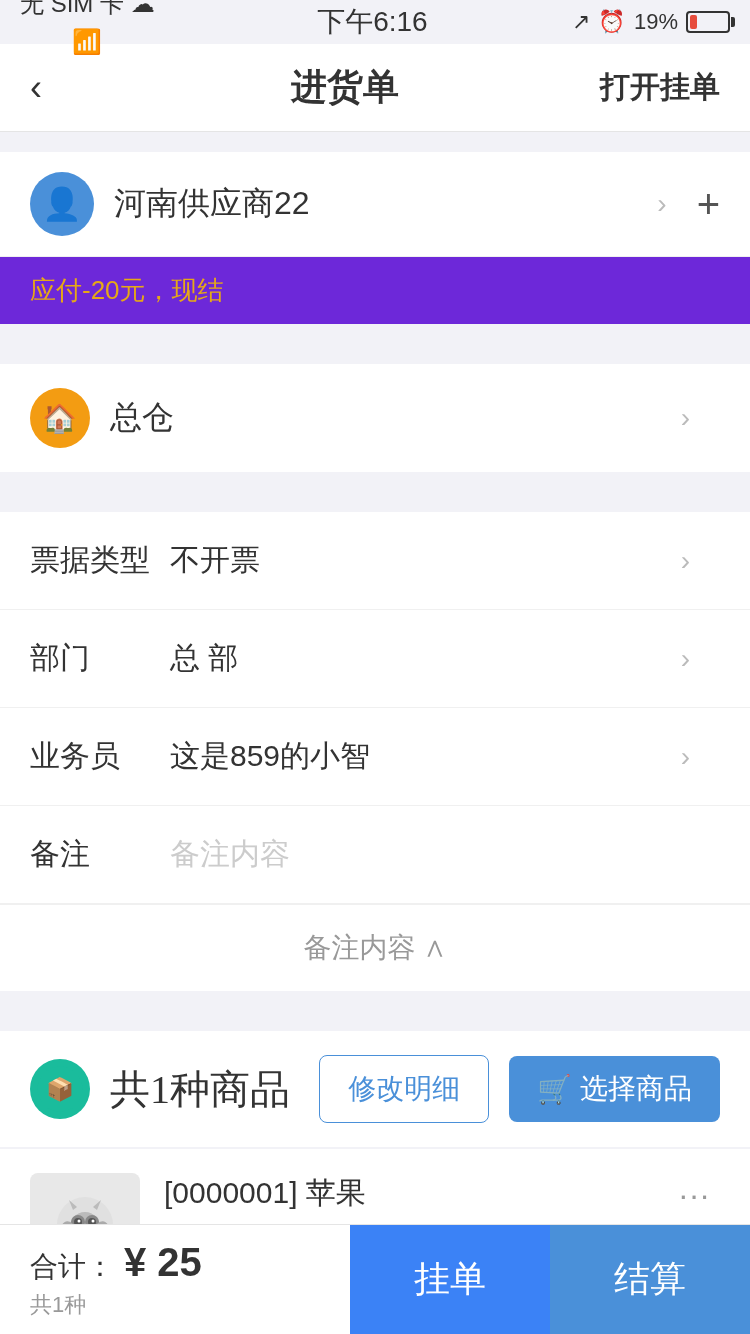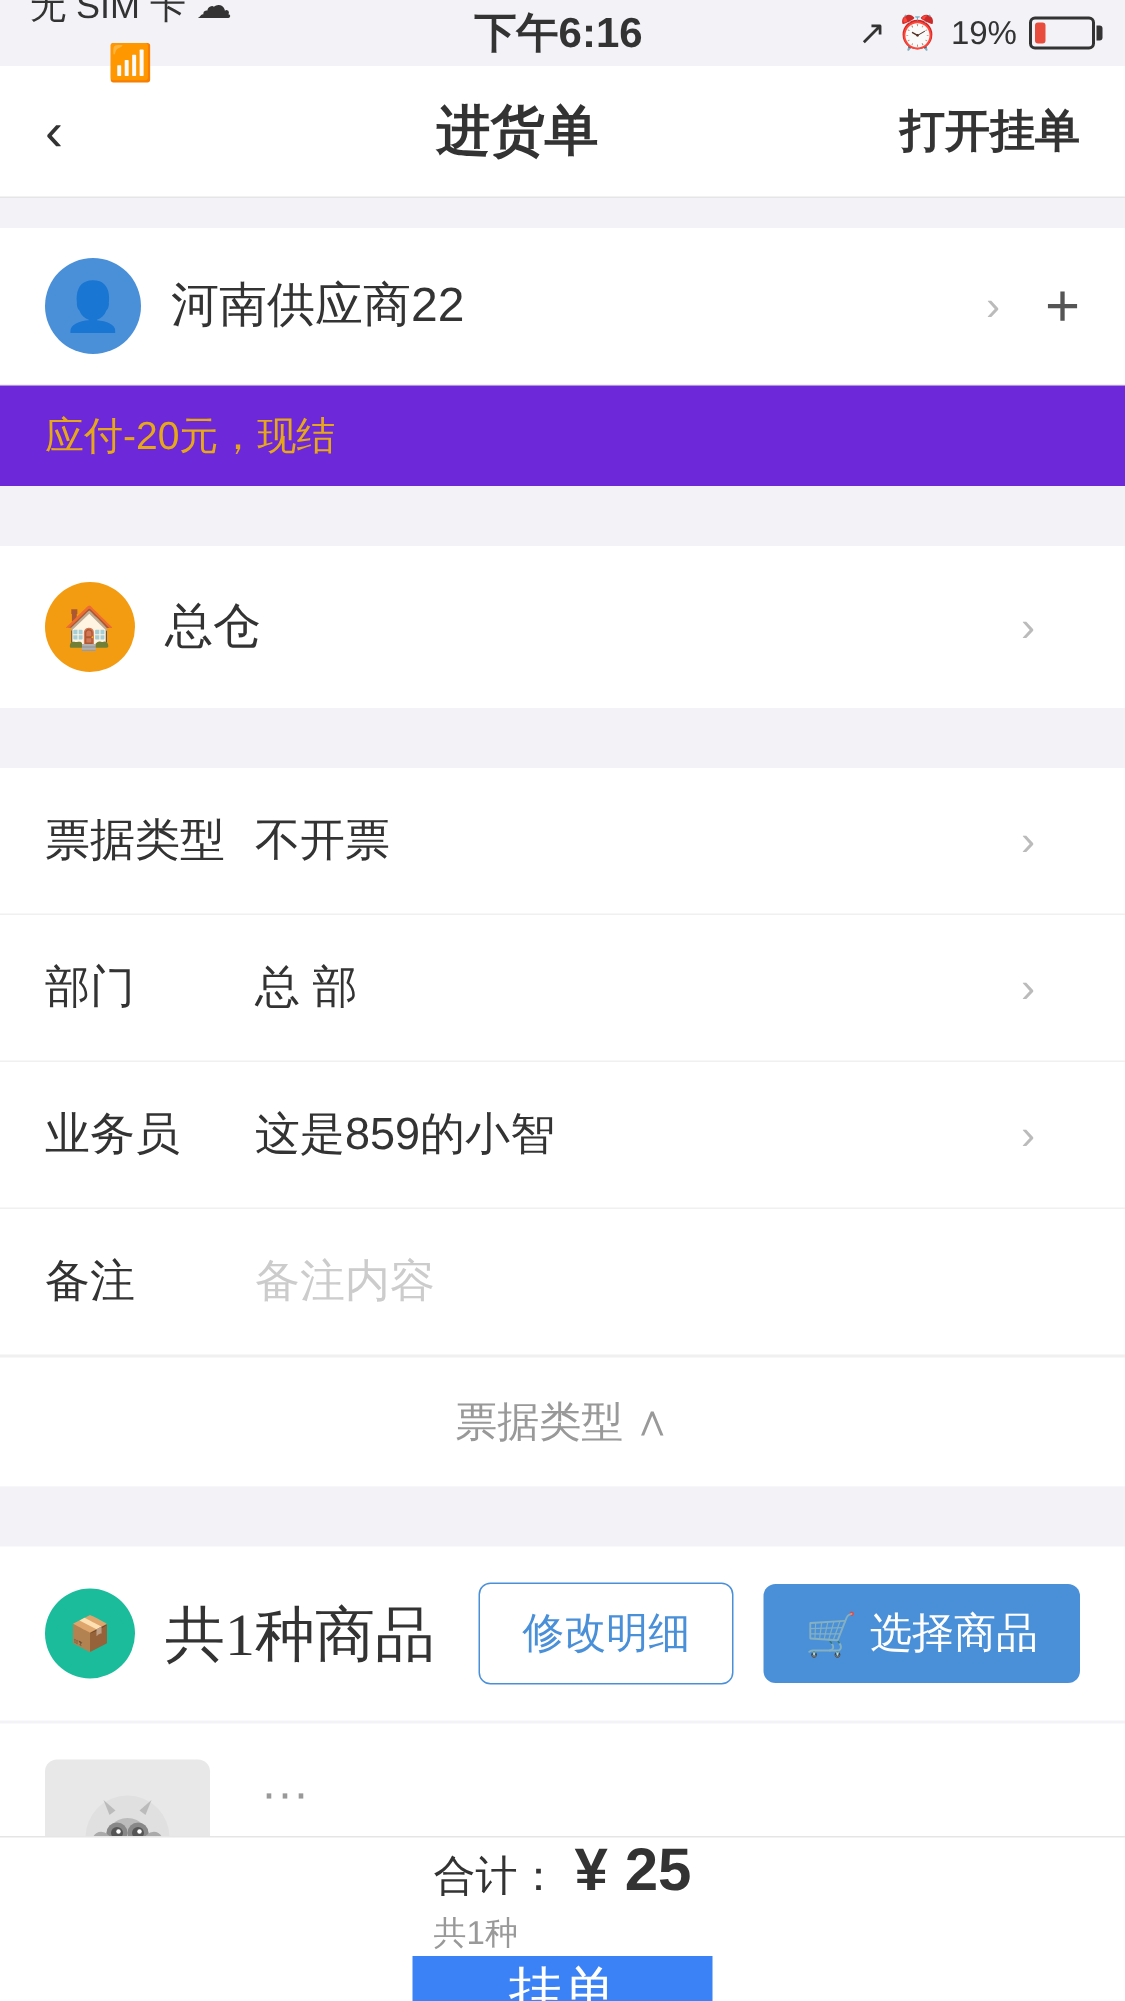--- a/index.html
+++ b/index.html
@@ -19,21 +19,21 @@
       height: 44px;
       background: #f2f2f7;
       display: flex;
       align-items: center;
       justify-content: space-between;
       padding: 0 20px;
       font-size: 24px;
       font-weight: 500;
     }
     .status-left { display: flex; align-items: center; gap: 8px; flex-direction: column; }
-    .status-center { font-size: 28px; font-weight: 700; margin-left: 18px; }
+    .status-center { font-size: 28px; font-weight: 400; margin-left: 18px; }
     .status-right { display: flex; align-items: center; gap: 8px; font-size: 22px; }
     .battery-icon {
       width: 44px; height: 22px; border: 2px solid #333; border-radius: 4px;
       position: relative; display: inline-flex; align-items: center; padding: 2px;
     }
     .battery-icon::after {
       content: ''; position: absolute; right: -7px; top: 50%; transform: translateY(-50%);
       width: 4px; height: 10px; background: #333; border-radius: 0 2px 2px 0;
     }
     .battery-fill { width: 20%; height: 100%; background: #e74c3c; border-radius: 2px; }
@@ -215,21 +215,20 @@
     
     .bottom-bar {
       position: fixed;
       bottom: 0;
       width: 750px;
       height: 110px;
       display: flex;
       align-items: center;
       background: #fff;
       border-top: 1px solid #e5e5e5;
-      flex-direction: column;
     }
     .total-section {
       flex: 1;
       padding: 0 30px;
     }
     .total-label { font-size: 28px; color: #333; display: flex; align-items: baseline; gap: 10px; }
     .total-amount { font-size: 40px; font-weight: 600; }
     .total-sub { font-size: 22px; color: #999; margin-top: 4px; }
     .btn-hang {
       width: 200px; height: 110px;
@@ -323,21 +322,21 @@
     <span class="form-label">业务员</span>
     <span class="form-value">这是859的小智</span>
     <span class="chevron">›</span>
   </div>
 
   <div class="form-row">
     <span class="form-label">备注</span>
     <span class="form-value placeholder">备注内容</span>
   </div>
 
-  <div class="collapse-row">票据类型 ∧</div>
+  <div class="collapse-row">备注内容 ∧</div>
 </div>
 
 <div class="section-divider"></div>
 
 <div class="product-header">
   <div class="product-icon">
     <svg class="owl-svg" viewBox="0 0 40 40" fill="white">
       <circle cx="20" cy="20" r="18" fill="#1abc9c"></circle>
       <text x="20" y="26" text-anchor="middle" font-size="18" fill="white">📦</text>
     </svg>
@@ -375,20 +374,33 @@
 
         <line x1="25" y1="52" x2="22" y2="56" stroke="#999" stroke-width="2"></line>
         <line x1="25" y1="52" x2="25" y2="57" stroke="#999" stroke-width="2"></line>
         <line x1="25" y1="52" x2="28" y2="56" stroke="#999" stroke-width="2"></line>
         <line x1="35" y1="52" x2="32" y2="56" stroke="#999" stroke-width="2"></line>
         <line x1="35" y1="52" x2="35" y2="57" stroke="#999" stroke-width="2"></line>
         <line x1="35" y1="52" x2="38" y2="56" stroke="#999" stroke-width="2"></line>
       </svg>
     </div>
   </div>
+  <div class="product-info">
+    <div class="product-name">
+      <span>[0000001]</span>
+      <span>苹果</span>
+    </div>
+    <div class="product-price">
+      <span>¥5</span>
+      <span> x </span>
+      <span class="blue">5千克</span>
+      <span> = </span>
+      <span class="total">¥25</span>
+    </div>
+  </div>
   <span class="more-btn">···</span>
 </div>
 
 <div style="height: 120px;"></div>
 
 <div class="bottom-bar">
   <div class="total-section">
     <div class="total-label">
       <span>合计：</span>
       <span class="total-amount">¥ 25</span>

